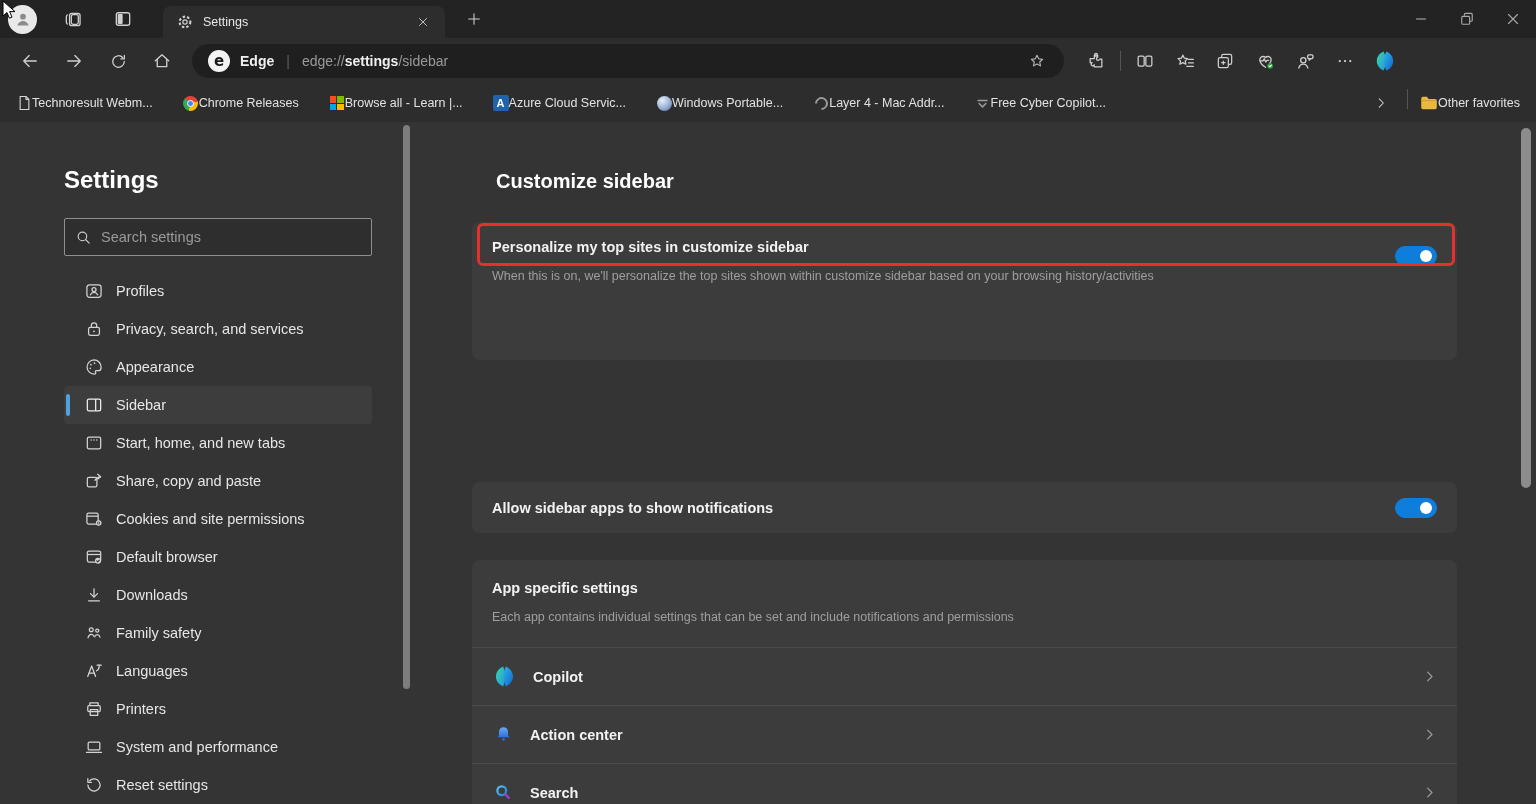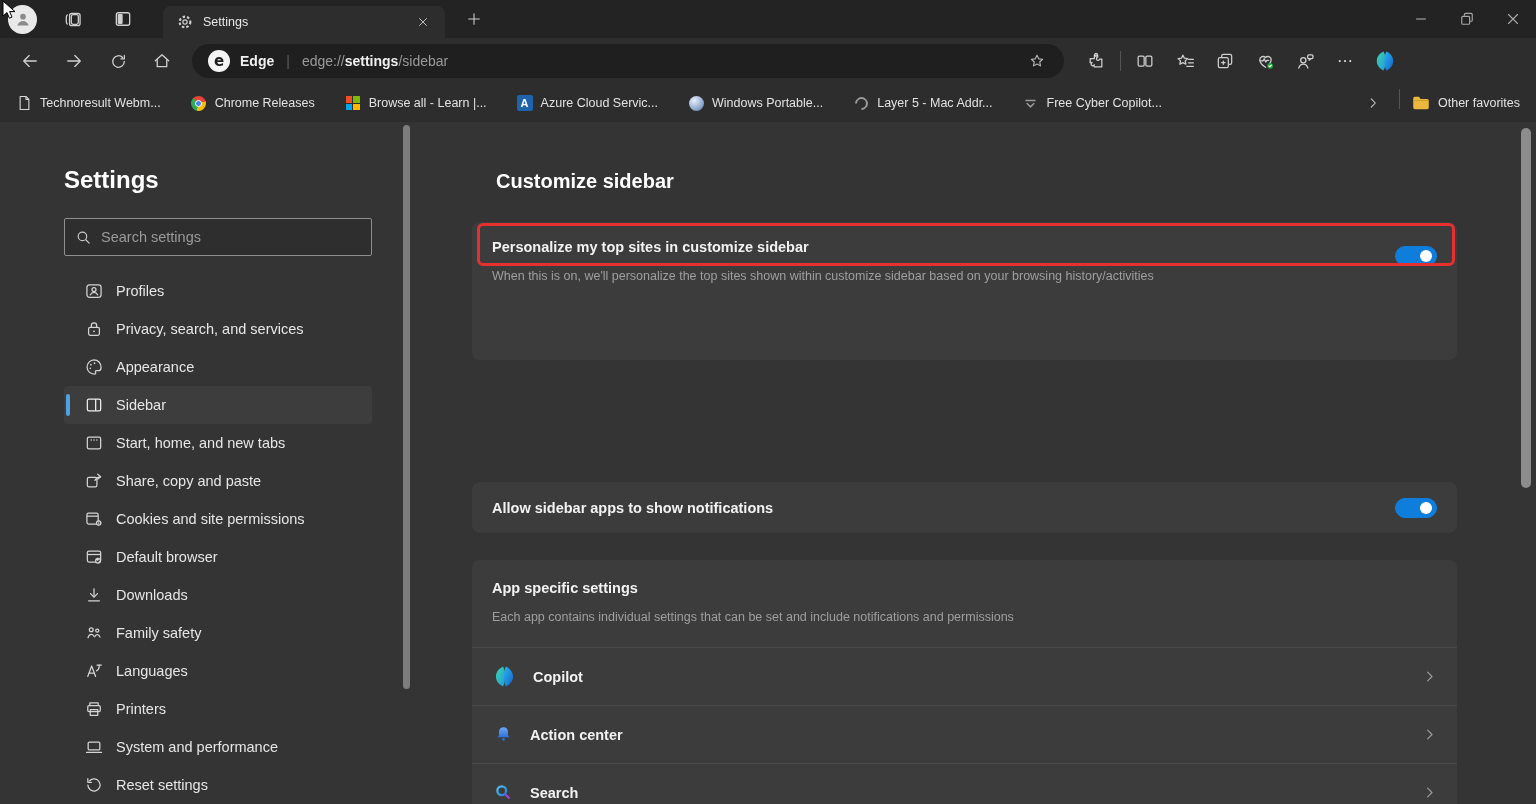--- a/index.html
+++ b/index.html
@@ -35,21 +35,21 @@
   .url { font-size:14px; color:#9a9a9a; white-space:nowrap; }
   .url b { color:#efefef; font-weight:bold; }
   .ab-star { margin-left:auto; width:30px; height:30px; border:none; background:transparent; display:flex; align-items:center; justify-content:center; }
   .tb-cluster { display:flex; align-items:center; margin-left:12px; }
   .cl-btn { width:40px; height:36px; border:none; background:transparent; display:flex; align-items:center; justify-content:center; border-radius:6px; }
   .vdiv { width:1px; height:20px; background:#555; margin:0 4px; }
 
   
   .bookmarksbar { height:38px; background:#2d2d2d; display:flex; align-items:center; padding:0 16px;
     font-size:12.5px; color:#e2e2e2; flex:0 0 auto; }
-  .bm { display:flex; align-items:center; gap:8px; margin-right:30px; white-space:nowrap; }
+  .bm { display:flex; align-items:center; margin-right:30px; white-space:nowrap; }
   .bm-right { margin-left:auto; display:flex; gap:8px; }
   .favicon { width:16px; height:16px; display:flex; align-items:center; justify-content:center; flex:0 0 auto; }
   .chrome-ic { width:15px; height:15px; border-radius:50%;
     background:conic-gradient(from -45deg,#ea4335 0 33%,#fbbc05 0 66%,#34a853 0 100%); position:relative; }
   .chrome-ic::after { content:""; position:absolute; left:4px; top:4px; width:7px; height:7px; border-radius:50%;
     background:#4285f4; border:1.4px solid #fff; box-sizing:border-box; }
   .ms-ic { width:14px; height:14px; display:grid; grid-template-columns:6.5px 6.5px; grid-gap:1px; }
   .ms-ic i { display:block; width:6.5px; height:6.5px; }
   .azure-ic { width:16px; height:16px; background:#1f63ad; color:#fff; font-size:11px; font-weight:bold;
     display:flex; align-items:center; justify-content:center; border-radius:2px; }
@@ -323,21 +323,21 @@
     <div class="bm">
       <span class="favicon">
           <span class="sphere-ic"></span>
         </span>
       <span>Windows Portable...</span>
     </div>
     <div class="bm">
       <span class="favicon">
           <span class="cres-ic"></span>
         </span>
-      <span>Layer 5 - Mac Addr...</span>
+      <span>Layer 4 - Mac Addr...</span>
     </div>
     <div class="bm">
       <span class="favicon">
         <svg width="15" height="15" viewBox="0 0 20 20" fill="none" stroke="#9a9a9a" stroke-width="2" stroke-linecap="round" stroke-linejoin="round">
             <path d="M4 6h12"></path>
             <path d="M5.5 10l4.5 4.5L14.5 10"></path>
           </svg>
       </span>
       <span>Free Cyber Copilot...</span>
     </div>

